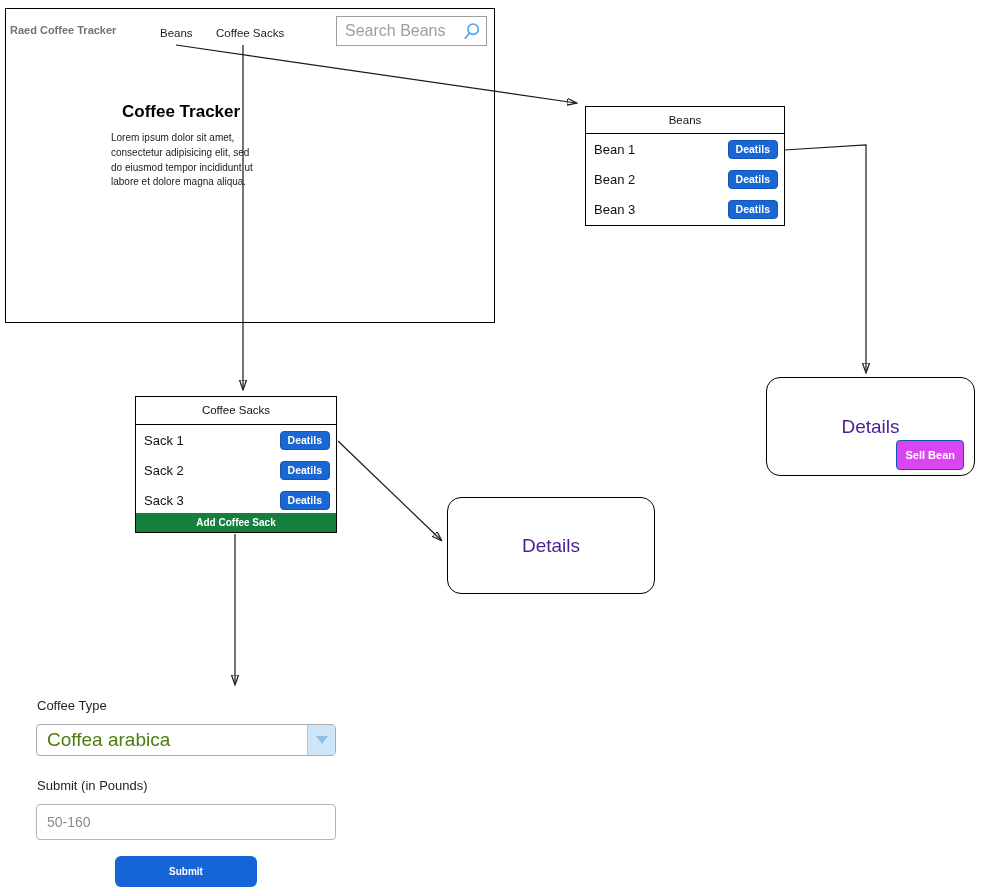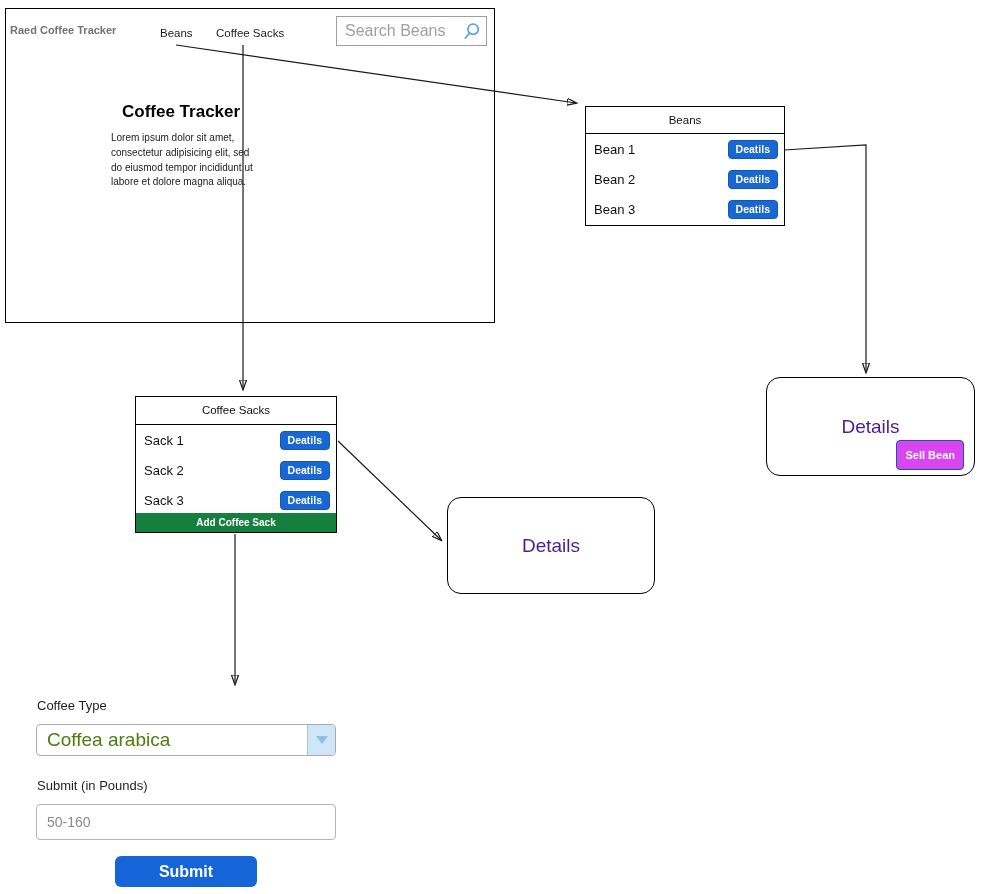--- a/index.html
+++ b/index.html
@@ -48,21 +48,21 @@
   
   .form-label { position: absolute; font-size: 13px; color: #1f1f1f; white-space: nowrap; z-index: 2; }
   .type-label { left: 37px; top: 698px; }
   .weight-label { left: 37px; top: 778px; }
   .select-box { position: absolute; left: 36px; top: 724px; width: 300px; height: 32px; border: 1px solid #ababab; border-radius: 4px; background: #fff; display: flex; align-items: stretch; cursor: pointer; z-index: 2; }
   .select-value { flex: 1; display: flex; align-items: center; padding-left: 10px; font-size: 19px; color: #4d7c0f; text-align: center; }
   .select-arrow { width: 28px; background: #cfe6f8; border-left: 1px solid #a3c8e8; border-radius: 0 3px 3px 0; display: flex; align-items: center; justify-content: center; }
   .select-arrow .tri { width: 0; height: 0; border-left: 6px solid transparent; border-right: 6px solid transparent; border-top: 8px solid #8cc0ea; }
   .weight-input { position: absolute; left: 36px; top: 804px; width: 300px; height: 36px; border: 1px solid #b5b5b5; border-radius: 4px; padding: 0 10px; font-family: "Liberation Sans", sans-serif; font-size: 14px; color: #444; outline: none; z-index: 2; }
   .weight-input::placeholder { color: #8b8b8b; }
-  .submit-btn { position: absolute; left: 115px; top: 856px; width: 142px; height: 31px; background: #1565d8; border: none; border-radius: 6px; color: #fff; font-family: "Liberation Sans", sans-serif; font-weight: 700; font-size: 16px; cursor: pointer; z-index: 2; }
+  .submit-btn { position: absolute; left: 115px; top: 856px; width: 142px; height: 31px; background: #1565d8; border: none; border-radius: 6px; color: #fff; font-family: "Liberation Sans", sans-serif; font-weight: 700; font-size: 10px; cursor: pointer; z-index: 2; }
 </style>
 </head>
 <body>
 
 <div class="canvas">
 
   <svg class="arrows" viewBox="0 0 981 894">
     <defs>
       <marker id="ah" markerUnits="userSpaceOnUse" markerWidth="11" markerHeight="9" refX="9" refY="3.5" orient="auto">
         <path d="M0,0 L10,3.5 L0,7 Z" fill="#1a1a1a" stroke="none"></path>

